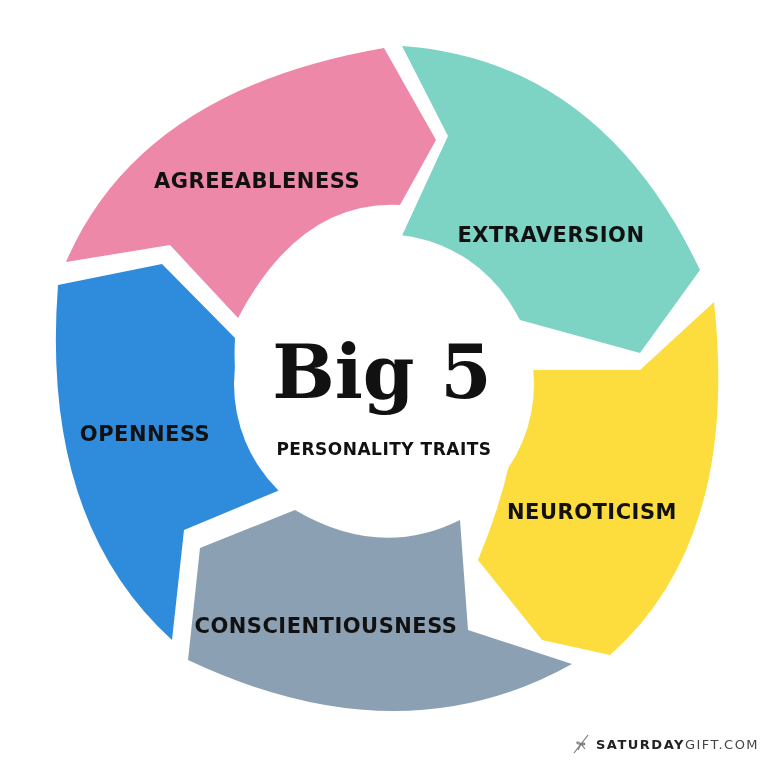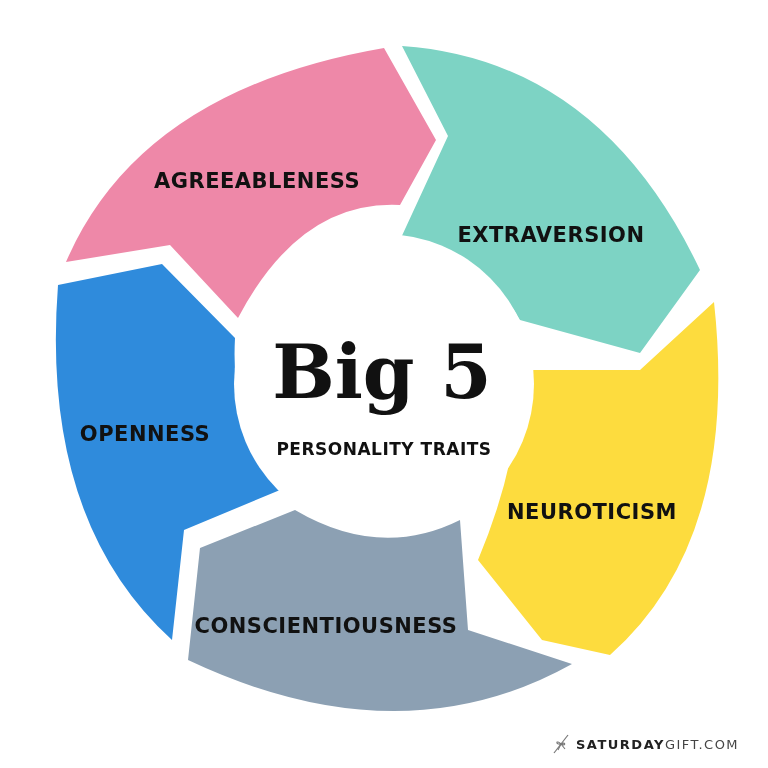--- a/index.html
+++ b/index.html
@@ -19,21 +19,21 @@
     fill: #111111;
   }
   .title-sub {
     font-family: "DejaVu Sans", sans-serif;
     font-weight: bold;
     font-size: 17px;
     fill: #111111;
     letter-spacing: 0.5px;
   }
   .brand {
-    position:absolute; left:552px; top:733px;
+    position:absolute; left:572px; top:733px;
     display:flex; align-items:center; gap:4px;
     font-family: "DejaVu Sans", sans-serif;
     font-size: 13px; letter-spacing: 1.5px;
     color:#333333;
   }
   .brand .strong { font-weight:bold; color:#222222; }
   .brand .light { font-weight:normal; color:#444444; }
 </style>
 </head>
 <body>

